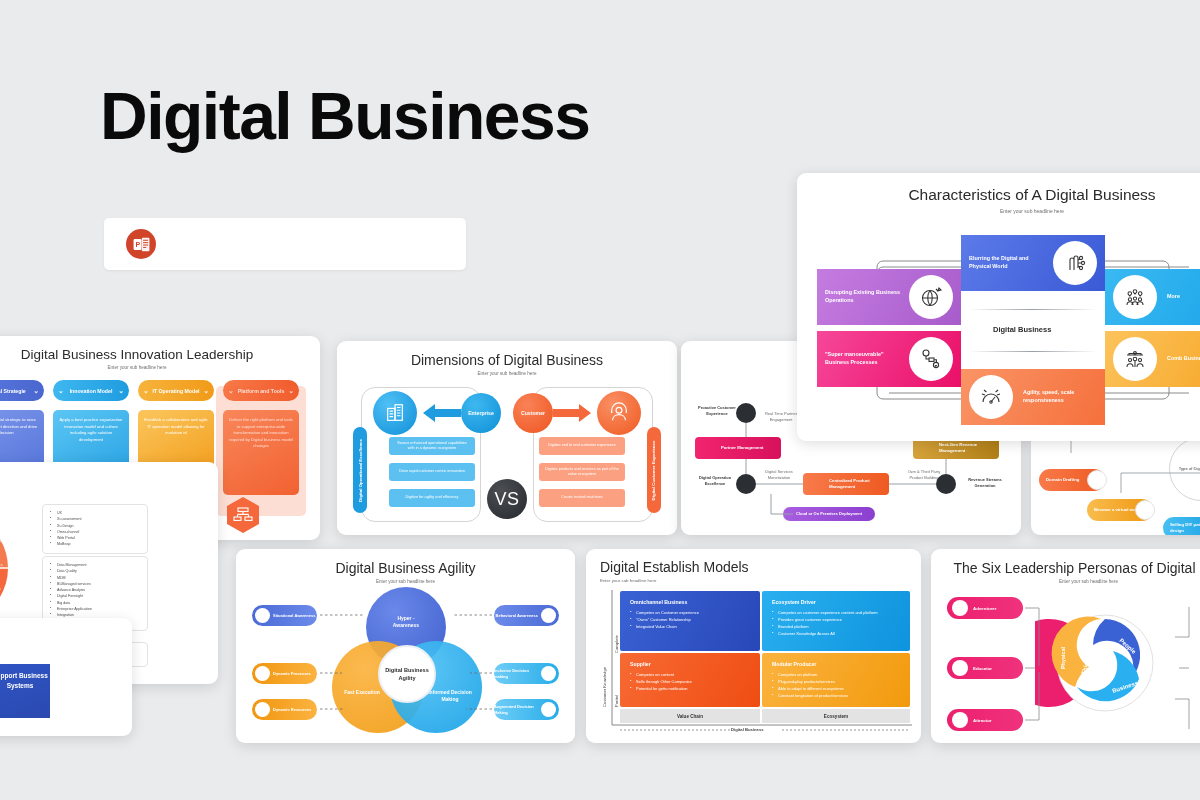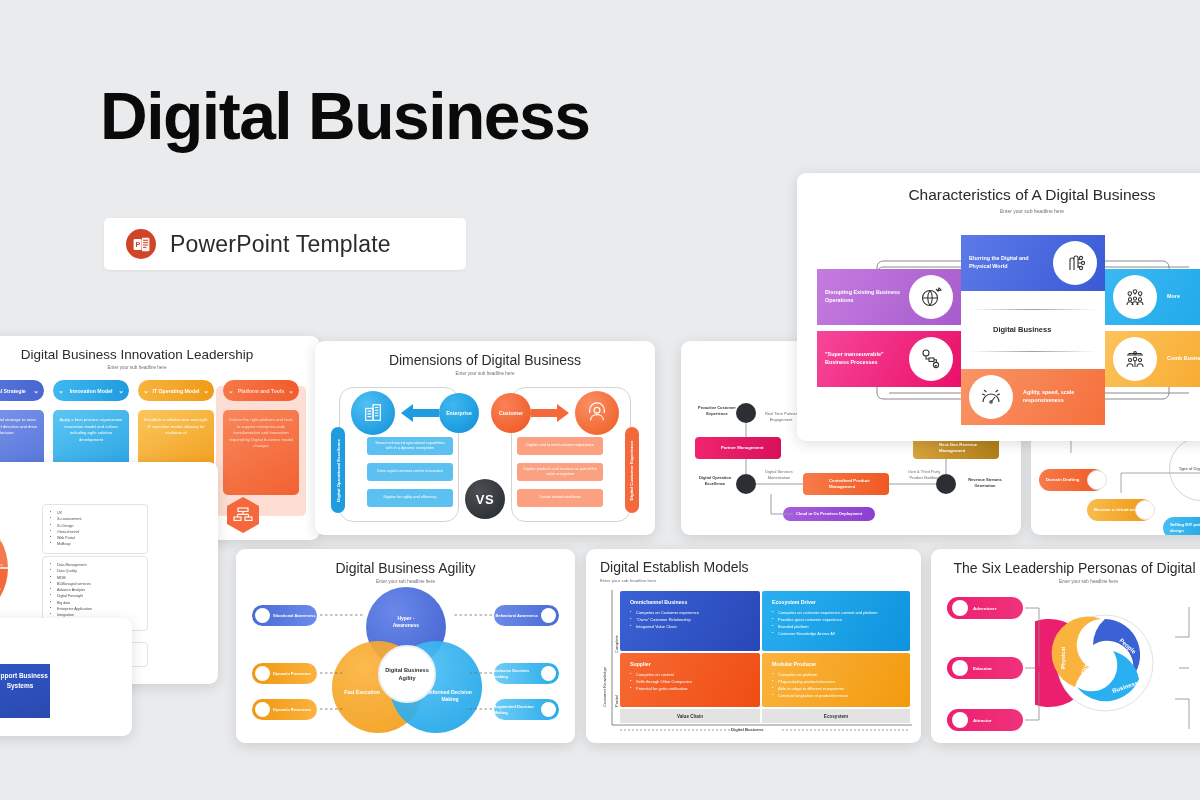--- a/index.html
+++ b/index.html
@@ -63,35 +63,35 @@
   .fwlist li:before{content:"•"; position:absolute; left:0; top:-1px;}
 
   
   #cardC{ left:-58px; top:618px; width:190px; height:118px; }
   .bluebox{ position:absolute; left:48px; top:46px; width:60px; height:54px;
     background:linear-gradient(160deg,#2f55c4,#2b49b0); color:#fff;
     font-size:6.5px; font-weight:700; text-align:center; line-height:1.6;
     padding-top:7px; }
 
   
-  #cardD{ left:315px; top:341px; width:340px; height:194px; }
+  #cardD{ left:337px; top:341px; width:340px; height:194px; }
   #cardD .s-title{ font-size:14px; margin-top:11px;}
   #cardD .s-sub{ font-size:4.6px; margin-top:3px;}
   .dimframe{ position:absolute; border:1px solid #d4d4d4; border-radius:14px; }
   .dimtab{ position:absolute; width:14px; border-radius:7px; color:#fff;
     font-size:4.4px; font-weight:700; display:flex; align-items:center; justify-content:center;}
   .dimtab span{ transform:rotate(-90deg); white-space:nowrap; }
   .dimbar{ position:absolute; height:18px; border-radius:3px; color:#fff;
            font-size:3.8px; display:flex; align-items:center; justify-content:center;
            text-align:center; padding:0 6px; line-height:1.35;}
   .circ{ position:absolute; border-radius:50%; display:flex; align-items:center;
          justify-content:center; color:#fff; font-size:5.2px; font-weight:700;}
   .vsball{ position:absolute; width:40px; height:40px; border-radius:50%;
     background:radial-gradient(circle at 35% 30%,#4b4f54,#26292d);
-    color:#fff; font-weight:700; font-size:13px; display:flex;
+    color:#fff; font-weight:400; font-size:18px; display:flex;
     align-items:center; justify-content:center; letter-spacing:.5px;}
 
   
   #cardE{ left:681px; top:341px; width:340px; height:194px; }
   #cardE .e-title{ position:absolute; right:20px; top:10px; font-size:14px; color:#2b2b2b;}
   .ebox{ position:absolute; border-radius:4px; color:#fff; font-size:4.3px;
          font-weight:700; display:flex; align-items:center; padding-left:26px;
          line-height:1.35;}
   .enode{ position:absolute; width:20px; height:20px; border-radius:50%;
           background:#2b2e33; }
@@ -171,21 +171,20 @@
       <svg class="ic" width="19" height="19" viewBox="0 0 24 24">
         <rect x="2" y="5" width="10" height="14" rx="1.6" fill="#fff"></rect>
         <text x="4.4" y="15.6" font-size="9" font-weight="700" fill="#d0452a" font-family="Liberation Sans, sans-serif">P</text>
         <rect x="12.4" y="3.4" width="9.6" height="17.2" rx="1.2" fill="#fff" opacity=".95"></rect>
         <rect x="14" y="6" width="6.4" height="1.3" fill="#d0452a"></rect>
         <rect x="14" y="9" width="6.4" height="1.3" fill="#d0452a"></rect>
         <rect x="14" y="12" width="6.4" height="1.3" fill="#d0452a"></rect>
         <rect x="14" y="15" width="4" height="1.3" fill="#d0452a"></rect>
       </svg>
     </span>
-    <span class="badge-label">PowerPoint Template</span>
   </div>
 
   <div class="card" id="cardA">
     <div class="s-title">Digital Business Innovation Leadership</div>
     <div class="s-sub">Enter your sub headline here</div>
 
     <div class="ilcol" style="left:14px; top:44px;">
       <div class="ilpill" style="background:linear-gradient(90deg,#5a7ae2,#4a66cf);">
 
         <span>Digital Strategie</span>

